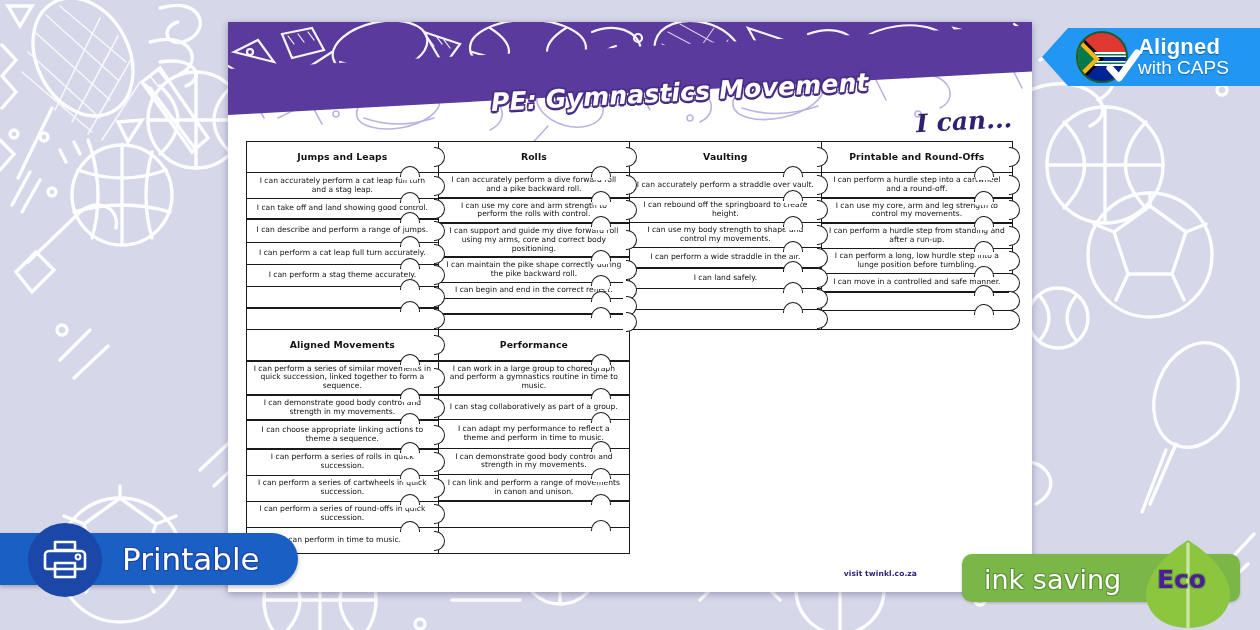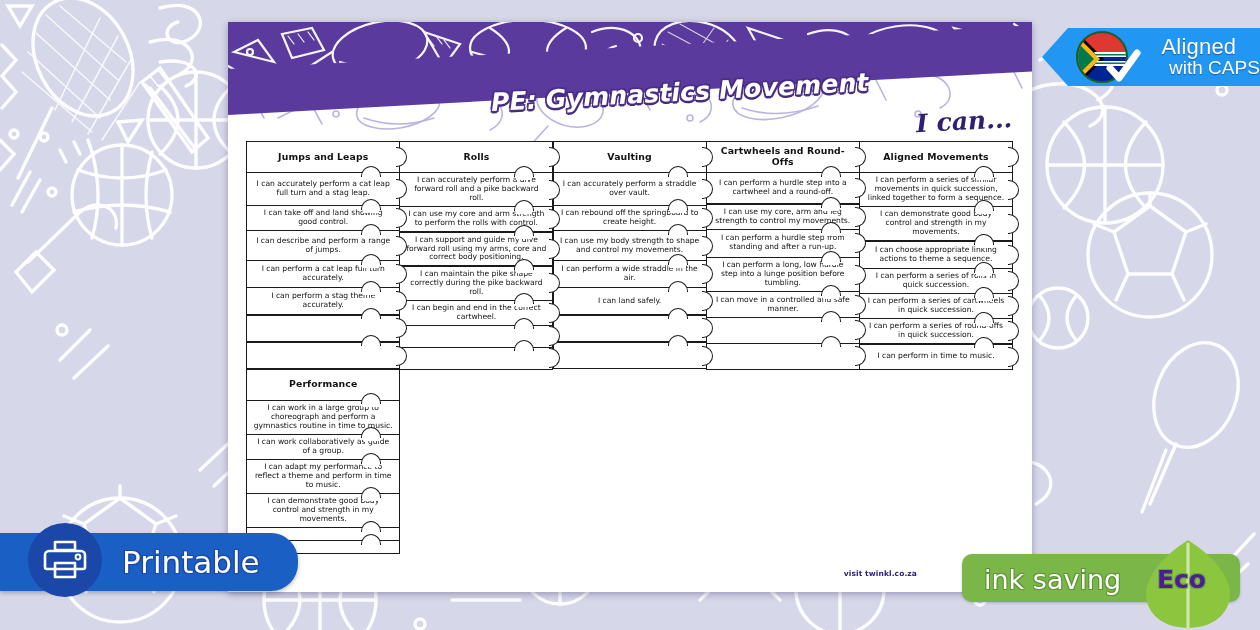--- a/index.html
+++ b/index.html
@@ -71,21 +71,21 @@
     font-size: 25px; color: #312072;
     transform: rotate(-3.1deg); transform-origin: 100% 50%;
     white-space: nowrap;
   }
 
   
   #grid {
     position: absolute; left: 19px; top: 120px;
     width: 766px; height: 412px;
     display: grid;
-    grid-template-columns: repeat(5, 1fr);
+    grid-template-columns: repeat(4, 1fr);
     gap: 0;
   }
   .col { position: relative; display: flex; flex-direction: column; }
   .cell {
     position: relative;
     border: 1.6px solid #1a1a1a;
     margin: -0.8px 0 0 -0.8px;
     display: flex; align-items: center; justify-content: center;
     text-align: center;
     padding: 3px 6px;
@@ -132,21 +132,21 @@
   .visit {
     position:absolute; right:115px; bottom:14px;
     font-family:"DejaVu Sans", sans-serif;
     font-weight:700; font-size:7.5px; color:#2c2180;
     letter-spacing:.1px;
   }
 
   
   #printable {
     position:absolute; left:0px; top:533px;
-    height:58px; width:298px;
+    height:52px; width:298px;
     background:#1a5fc4;
     border-radius: 0 27px 27px 0;
     box-shadow: 0 2px 4px rgba(0,0,0,.25);
     display:flex; align-items:center;padding-left:29px;
   }
   #printable .pr-circle {
     position:absolute; left:28px; top:-10px;
     width:74px; height:74px; border-radius:50%;
     background:#1a47a8;
     display:flex; align-items:center; justify-content:center;
@@ -170,24 +170,24 @@
   }
   #caps .flag {
     position:absolute; left:34px; top:3px;
     width:52px; height:52px; border-radius:50%;
     overflow:hidden; border:2px solid #1b5e20;
   }
   #caps .caps-txt {
     position:absolute; left:96px; top:50%; transform:translateY(-50%);
     color:#fff; line-height:1.02;
   }
-  #caps .caps-l1 { font-size:22px; font-weight:400; letter-spacing:.2px;
-    text-shadow:0 1px 1px rgba(0,40,90,.5);text-align:center; }
+  #caps .caps-l1 { font-size:22px; font-weight:700; letter-spacing:.2px;
+    text-shadow:0 1px 1px rgba(0,40,90,.5); }
   #caps .caps-l2 { font-size:19px; font-weight:400;
-    text-shadow:0 1px 1px rgba(0,40,90,.5);margin-left:31px; }
+    text-shadow:0 1px 1px rgba(0,40,90,.5); }
   #caps .tick {
     position:absolute; left:62px; top:20px; z-index:3;
   }
 
   
   #eco {
     position:absolute; right:8px; bottom:22px;
     width:290px; height:62px;
   }
   #eco .eco-bar {
@@ -448,21 +448,21 @@
             <span>I can support and guide my dive forward roll using my arms, core and correct body positioning.</span>
           </div>
         <div class="cell" style="flex:1.12">
             <span class="knob-top"></span>
             <span class="knob-right"></span>
             <span>I can maintain the pike shape correctly during the pike backward roll.</span>
           </div>
         <div class="cell" style="flex:1.12">
             <span class="knob-top"></span>
             <span class="knob-right"></span>
-            <span>I can begin and end in the correct cartwheel.</span>
+            <span>I can begin and end in the correct reflect.</span>
           </div>
         <div class="cell" style="flex:1.12">
             <span class="knob-top"></span>
             <span class="knob-right"></span>
             <span></span>
           </div>
         <div class="cell" style="flex:1.12">
             <span class="knob-top"></span>
             <span class="knob-right"></span>
             <span></span>
@@ -506,21 +506,21 @@
           </div>
         <div class="cell" style="flex:1.12">
             <span class="knob-top"></span>
             <span class="knob-right"></span>
             <span></span>
           </div>
       </div>
 
       <div class="col">
         <div class="cell head" style="flex:0 0 32px">
-          <span>Cartwheels and Round-Offs</span>
+          <span>Printable and Round-Offs</span>
           <span class="knob-right"></span>
         </div>
         <div class="cell" style="flex:1.45">
             <span class="knob-top"></span>
             <span class="knob-right"></span>
             <span>I can perform a hurdle step into a cartwheel and a round-off.</span>
           </div>
         <div class="cell" style="flex:1">
             <span class="knob-top"></span>
             <span class="knob-right"></span>
@@ -598,29 +598,33 @@
       <div class="col">
         <div class="cell head" style="flex:0 0 32px">
           <span>Performance</span>
         </div>
         <div class="cell" style="flex:1.45">
             <span class="knob-top"></span>
             <span>I can work in a large group to choreograph and perform a gymnastics routine in time to music.</span>
           </div>
         <div class="cell" style="flex:1">
             <span class="knob-top"></span>
-            <span>I can work collaboratively as guide of a group.</span>
+            <span>I can stag collaboratively as part of a group.</span>
           </div>
         <div class="cell" style="flex:1.28">
             <span class="knob-top"></span>
             <span>I can adapt my performance to reflect a theme and perform in time to music.</span>
           </div>
         <div class="cell" style="flex:1.12">
             <span class="knob-top"></span>
             <span>I can demonstrate good body control and strength in my movements.</span>
+          </div>
+        <div class="cell" style="flex:1.12">
+            <span class="knob-top"></span>
+            <span>I can link and perform a range of movements in canon and unison.</span>
           </div>
         <div class="cell" style="flex:1.12">
             <span class="knob-top"></span>
             <span></span>
           </div>
         <div class="cell" style="flex:1.12">
             <span class="knob-top"></span>
             <span></span>
           </div>
       </div>

